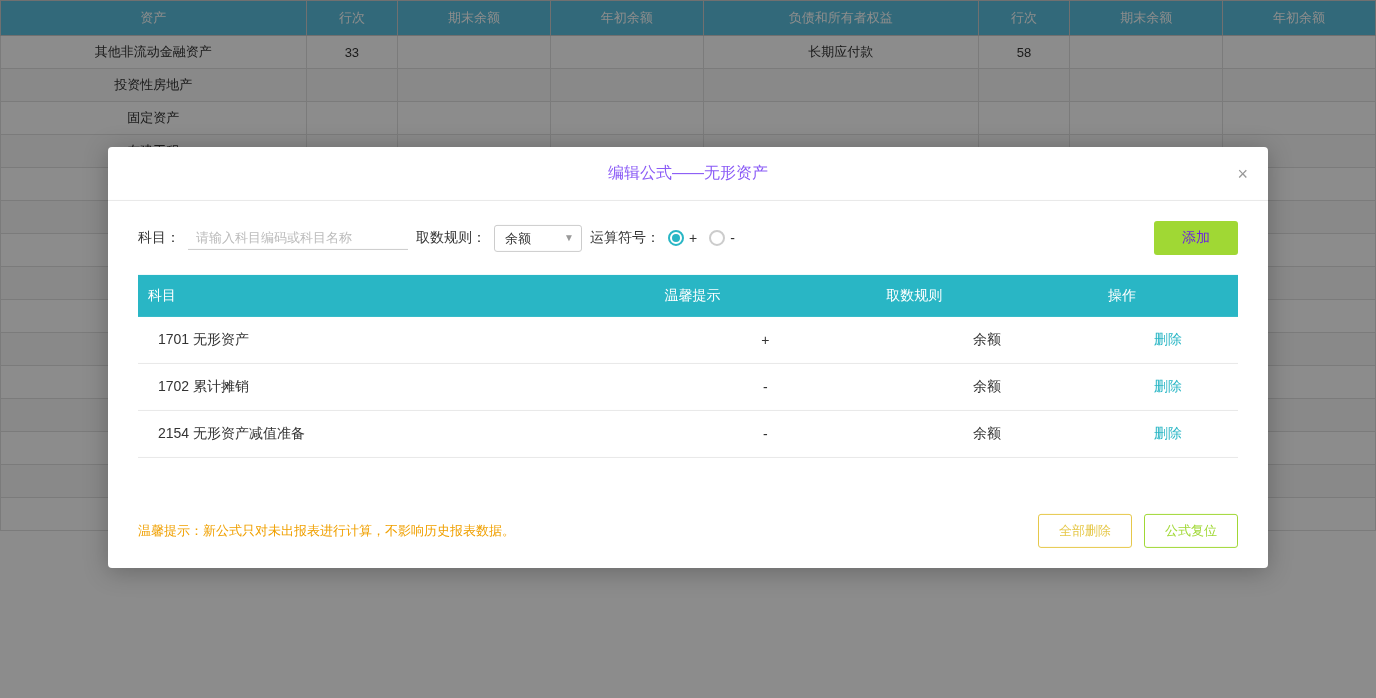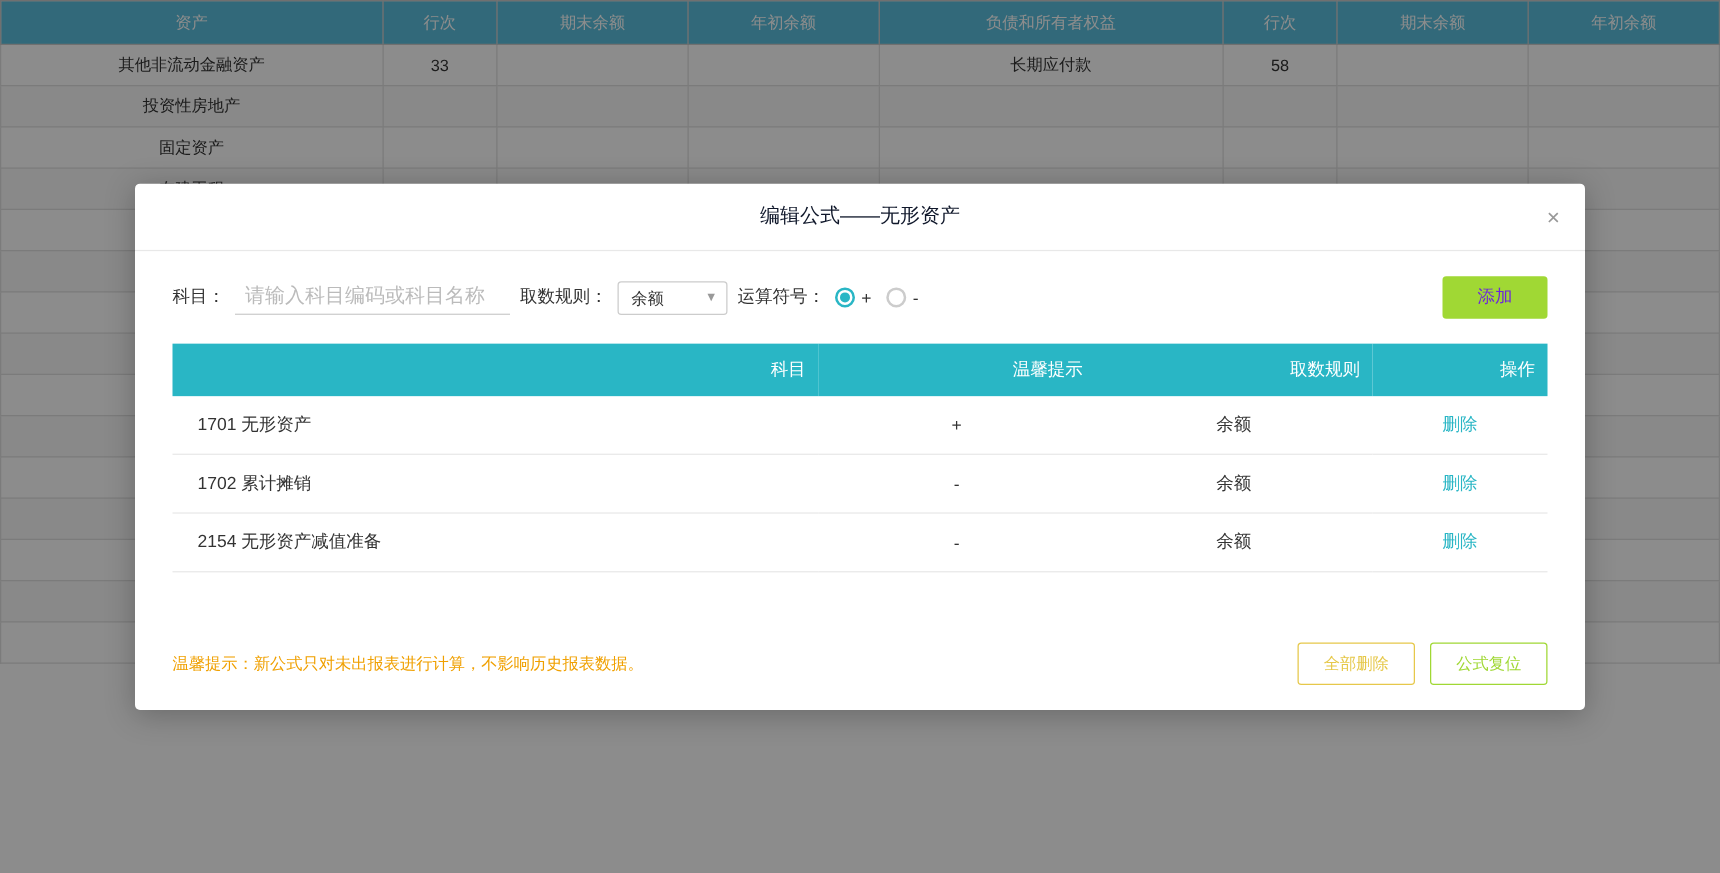--- a/index.html
+++ b/index.html
@@ -74,21 +74,21 @@
       display: flex;
       align-items: center;
       justify-content: center;
       padding: 16px 20px;
       border-bottom: 1px solid #e8e8e8;
       position: relative;
     }
 
     .modal-title {
       font-size: 16px;
-      color: #0f172a;
+      color: #8b5cf6;
       font-weight: 500;
     }
 
     .modal-close {
       position: absolute;
       right: 20px;
       top: 50%;
       transform: translateY(-50%);
       font-size: 18px;
       color: #999;
@@ -119,21 +119,21 @@
       white-space: nowrap;
       font-size: 14px;
     }
 
     .form-input {
       border: none;
       border-bottom: 1px solid #ccc;
       outline: none;
       padding: 4px 8px;
       width: 220px;
-      font-size: 16px;
+      font-size: 13px;
       color: #999;
       background: transparent;
     }
 
     .form-input::placeholder {
       color: #bbb;
     }
 
     .form-select {
       border: 1px solid #ccc;
@@ -227,21 +227,21 @@
       margin-bottom: 20px;
     }
 
     .data-table thead tr {
       background: #29b6c5;
     }
 
     .data-table thead th {
       color: #fff;
       padding: 12px 10px;
-      text-align: right;
+      text-align: left;
       font-weight: normal;
       font-size: 14px;
     }
 
     .data-table tbody tr {
       border-bottom: 1px solid #e8e8e8;
     }
 
     .data-table tbody td {
       padding: 14px 10px;

